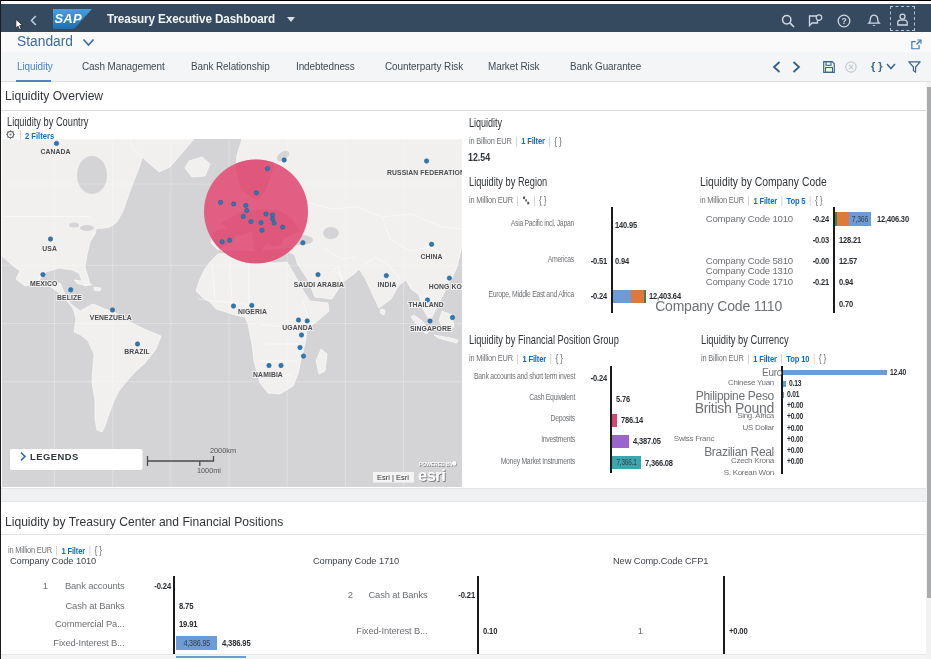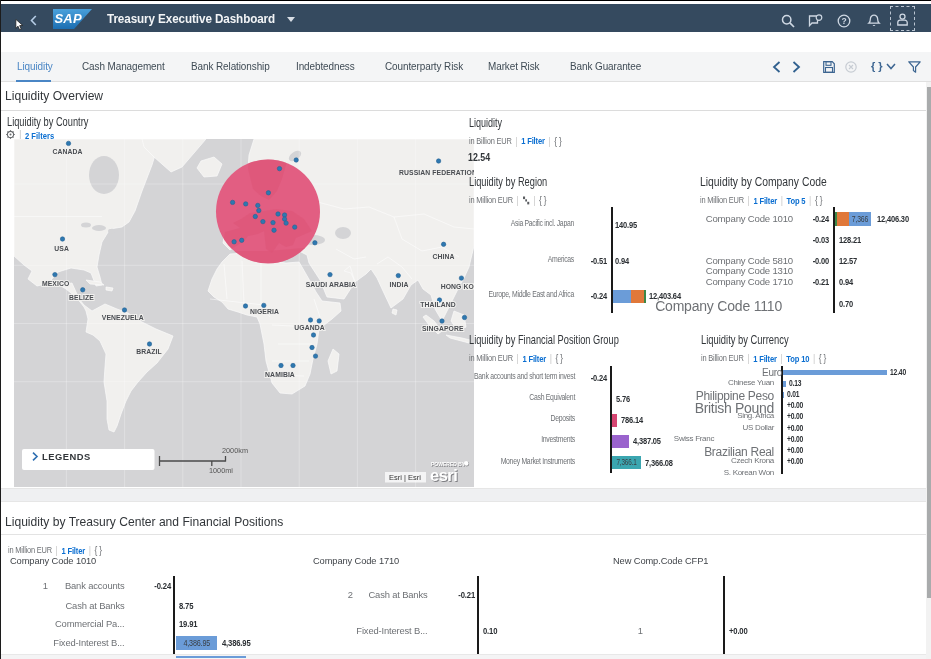--- a/index.html
+++ b/index.html
@@ -48,20 +48,31 @@
           <path d="M7,1.2 a3.6,3.6 0 0 1 3.6,3.6 c0,3 1.6,4.4 1.6,4.4 h-10.4 c0,0 1.6,-1.4 1.6,-4.4 a3.6,3.6 0 0 1 3.6,-3.6 z" fill="none" stroke="#cfd8e3" stroke-width="1.3"></path>
           <path d="M5.6,11 a1.5,1.5 0 0 0 2.8,0 z" fill="#cfd8e3"></path>
         </svg></div>
     <div style="position:absolute;left:890px;top:2px;width:25px;height:25px;border:1px dashed #b9c4d1;"></div>
     <div style="position:absolute;left:896px;top:9px;"><svg width="13" height="13" viewBox="0 0 13 13">
           <circle cx="6.5" cy="3.6" r="2.5" fill="none" stroke="#cfd8e3" stroke-width="1.3"></circle>
           <path d="M1.8,12 v-2.5 a2.3,2.3 0 0 1 2.3,-2.3 h4.8 a2.3,2.3 0 0 1 2.3,2.3 v2.5 z" fill="none" stroke="#cfd8e3" stroke-width="1.3"></path>
         </svg></div>
   </div>
 
+  <div style="position:absolute;left:0;top:32px;width:931px;height:20px;background:#fafafa;">
+    <div style="position:absolute;left:17px;top:2px;font-size:13.8px;color:#3d6ba5;">Standard</div>
+    <div style="position:absolute;left:82px;top:6px;"><svg width="13" height="9" viewBox="0 0 13 9">
+          <path d="M1.5,1.5 L6.5,7 L11.5,1.5" fill="none" stroke="#3d6ba5" stroke-width="1.7"></path>
+        </svg></div>
+    <div style="position:absolute;left:911px;top:6.5px;"><svg width="11" height="11" viewBox="0 0 13 13">
+          <path d="M9.5,7 v4.5 h-8.5 v-8.5 H5.5" fill="none" stroke="#3f78bd" stroke-width="1.4"></path>
+          <path d="M7.5,1.2 h4.3 v4.3" fill="none" stroke="#3f78bd" stroke-width="1.4"></path>
+          <path d="M11.5,1.5 L6.5,6.5" stroke="#3f78bd" stroke-width="1.4" fill="none"></path>
+        </svg></div>
+  </div>
 
   <div style="position:absolute;left:0;top:52px;width:931px;height:30px;background:#f4f5f6;border-bottom:1px solid #e0e0e0;">
     <div style="position:absolute;left:772px;top:9px;"><svg width="9" height="12" viewBox="0 0 9 12">
           <path d="M7.5,1 L2,6 L7.5,11" fill="none" stroke="#30608f" stroke-width="1.8"></path>
         </svg></div>
     <div style="position:absolute;left:792px;top:9px;"><svg width="9" height="12" viewBox="0 0 9 12">
           <path d="M1.5,1 L7,6 L1.5,11" fill="none" stroke="#30608f" stroke-width="1.8"></path>
         </svg></div>
     <div style="position:absolute;left:823px;top:9px;"><svg width="12" height="12" viewBox="0 0 12 12">
           <path d="M0.7,0.7 h8.5 l2.1,2.1 v8.5 h-10.6 z" fill="none" stroke="#3c6591" stroke-width="1.2"></path>
@@ -102,21 +113,21 @@
           <line x1="0.2" y1="4.5" x2="1.6" y2="4.5"></line>
           <line x1="7.4" y1="4.5" x2="8.8" y2="4.5"></line>
           <line x1="1.5" y1="1.5" x2="2.5" y2="2.5"></line>
           <line x1="6.5" y1="6.5" x2="7.5" y2="7.5"></line>
           <line x1="6.5" y1="2.5" x2="7.5" y2="1.5"></line>
           <line x1="1.5" y1="7.5" x2="2.5" y2="6.5"></line>
         </g>
       </svg></div>
   <div style="position:absolute;left:19px;top:129px;font-size:10px;color:#c9c9c9;">|</div>
   <div style="position:absolute;left:25px;top:130px;font-size:9.5px;font-weight:bold;color:#0a6ed1;transform:scaleX(0.8);transform-origin:0 50%;">2 Filters</div>
-  <div style="position:absolute;left:2px;top:139px;margin-left:12px;"><svg id="map" width="460" height="348" viewBox="0 0 460 348">
+  <div style="position:absolute;left:2px;top:139px;"><svg id="map" width="460" height="348" viewBox="0 0 460 348">
 <rect width="460" height="348" fill="#d4d4d6"></rect>
 <g fill="#f1f0ee" stroke="#fbfbfa" stroke-width="0.7" stroke-linejoin="round">
           <path d="M0,0 L146,0 L138,26 L128,52 L121,72 L115,83 L108,88 L96,90 L88,103 L85,116 L83,128 L86,138 L88,146 L82,147 L77,134 L70,131 L57,129 L44,133 L37,141 L46,146 L58,144 L62,153 L66,161 L70,166 L74,169 L78,172 L91,165 L103,170 L114,174 L126,182 L142,190 L159,197 L154,210 L143,224 L133,233 L124,243 L117,252 L112,262 L107,275 L103,287 L100,293 L95,291 L93,280 L93,262 L90,243 L91,228 L92,215 L86,202 L79,196 L72,193 L74,180 L72,172 L70,168 L62,158 L52,150 L40,143 L23,147 L14,140 L18,132 L10,126 L0,117 Z"></path>
           <path d="M72,141 L86,143 L90,146 L76,145 Z"></path>
           <path d="M92,148 L99,149 L98,152 L92,151 Z"></path>
           <path d="M128,0 L192,0 L180,14 L168,28 L157,33 L140,18 L130,8 Z"></path>
           <path d="M187,22 L200,18 L208,25 L203,37 L190,38 L183,29 Z"></path>
           <path d="M240,0 L460,0 L460,107 L455,128 L450,139 L443,152 L438,162 L434,170 L428,182 L421,170 L417,156 L409,150 L404,141 L397,146 L389,160 L377,169 L369,152 L363,139 L357,130 L352,135 L341,143 L337,134 L330,132 L336,127 L341,143 L330,160 L313,158 L306,141 L295,124 L293,116 L285,112 L279,106 L272,108 L265,104 L258,114 L252,110 L250,92 L244,95 L234,97 L230,102 L216,111 L209,104 L211,93 L226,89 L219,84 L227,80 L236,74 L243,62 L247,57 L239,50 L234,30 L235,16 Z"></path>
           <path d="M216,115 L231,114 L248,114 L258,122 L272,124 L285,123 L288,128 L296,142 L302,153 L308,162 L326,164 L327,172 L318,180 L305,190 L303,205 L299,220 L296,235 L291,247 L278,255 L266,254 L258,244 L252,222 L250,205 L246,185 L243,178 L233,176 L224,173 L214,170 L208,163 L200,158 L194,152 L198,140 L203,130 L208,123 Z"></path>
           <path d="M319,210 L325,215 L323,232 L317,235 L314,222 Z"></path>

